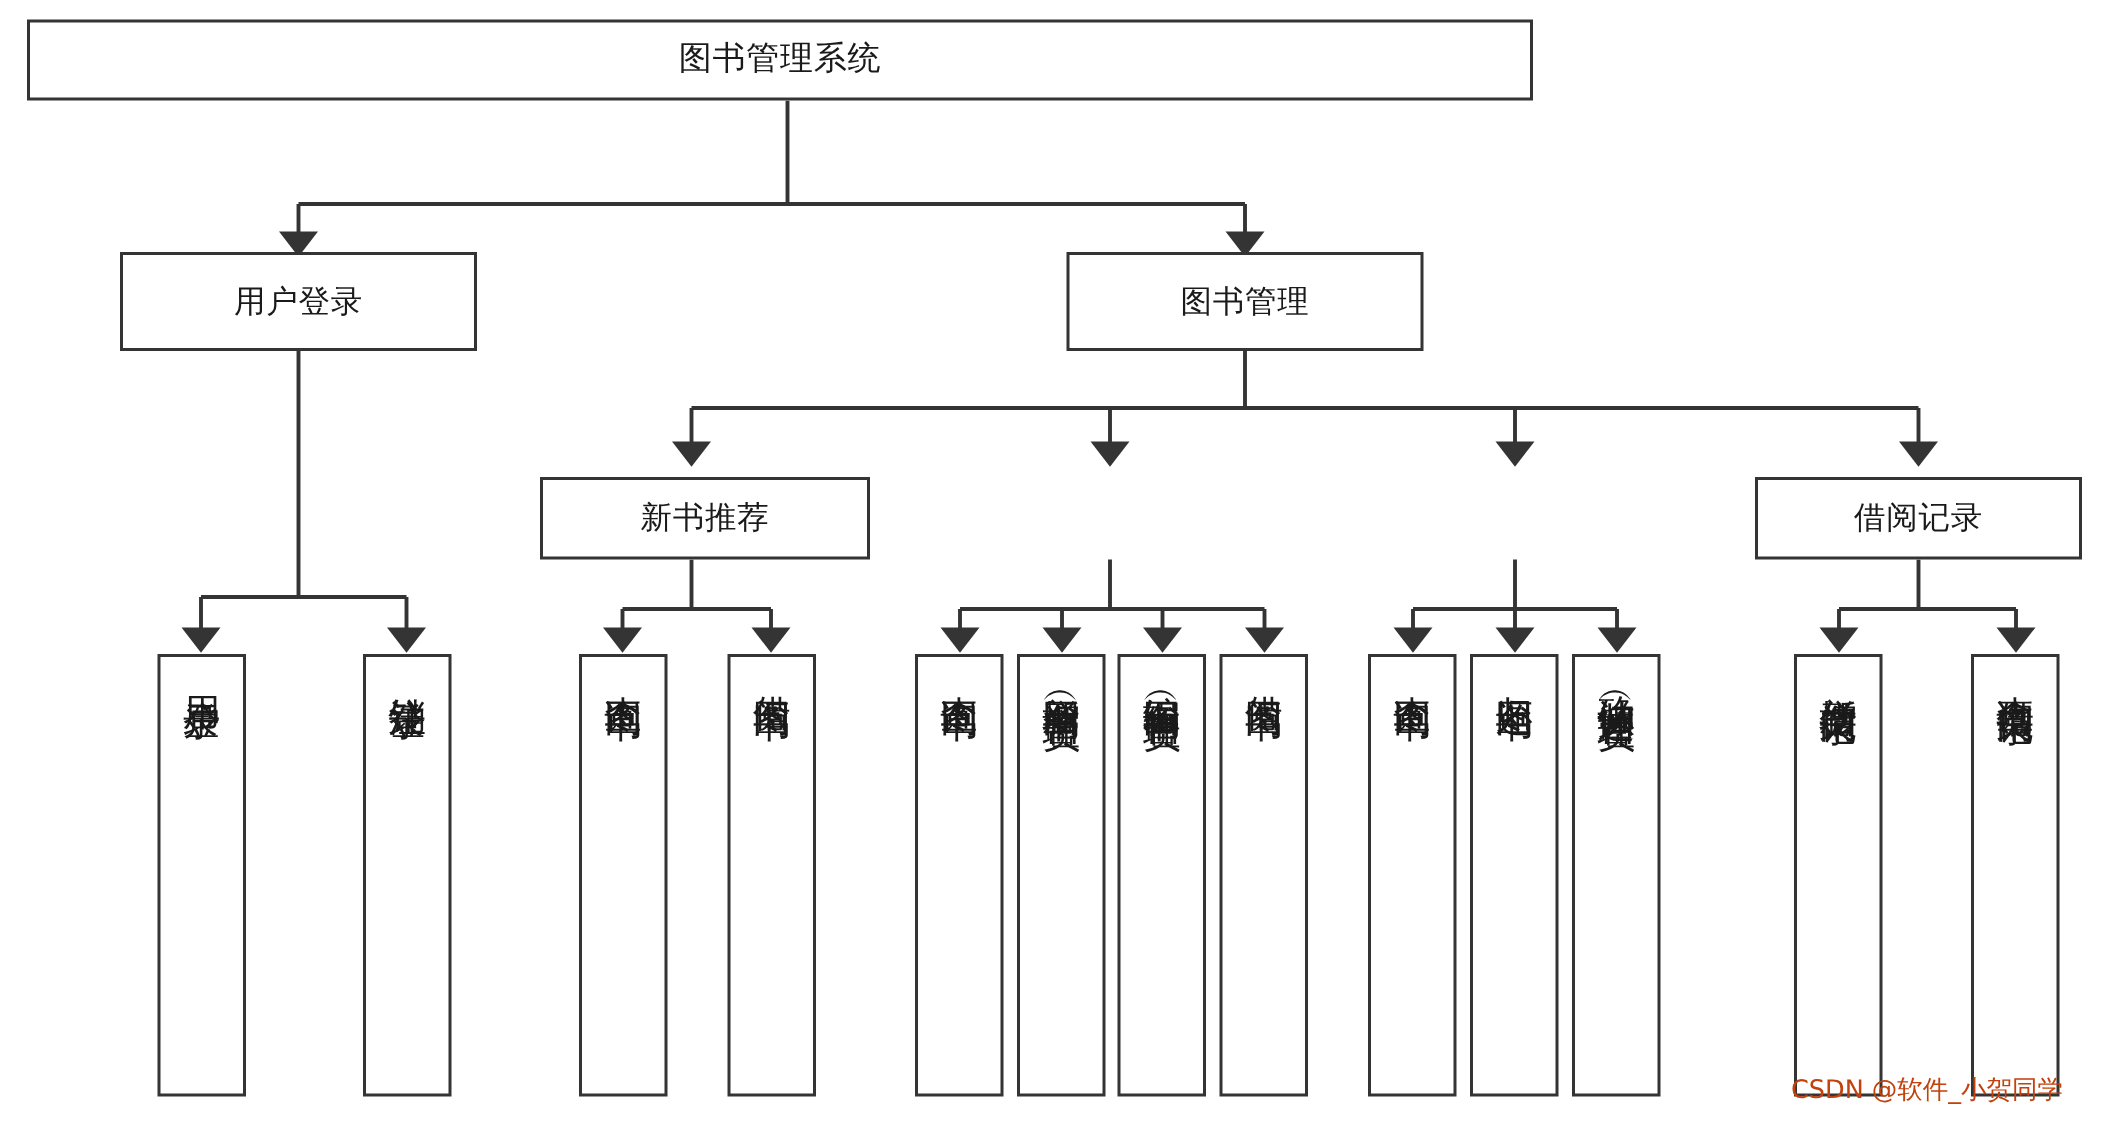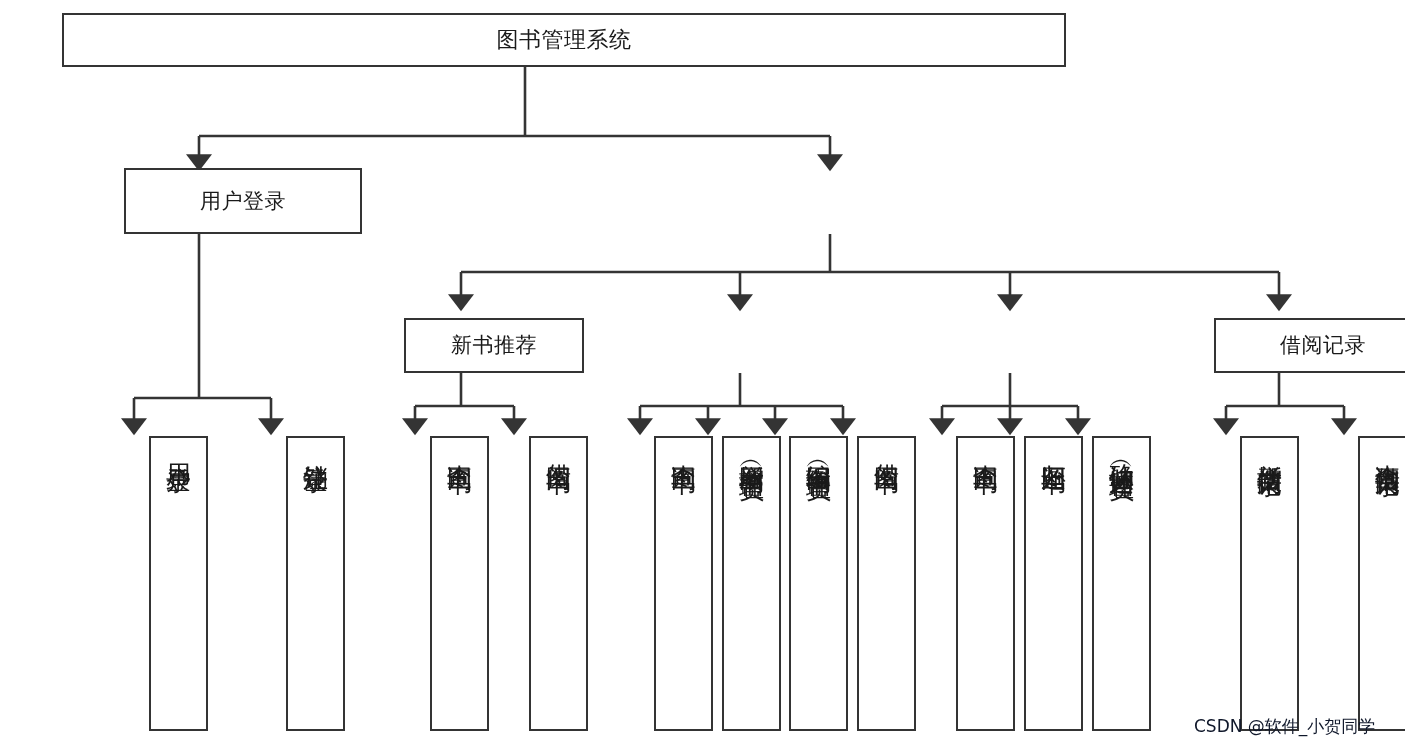--- a/index.html
+++ b/index.html
@@ -29,21 +29,20 @@
   .node {
     position: absolute;
     box-sizing: border-box;
     background: #ffffff;
     border: 2px solid #343434;
     display: flex;
     align-items: center;
     justify-content: center;
     text-align: center;
     color: #1a1a1a;
-    margin-left: 44px;
   }
   .node .label {
     display: block;
     line-height: 1.05;
     letter-spacing: 0.5px;
   }
   
   .node.horiz .label {
     writing-mode: horizontal-tb;
     font-size: 21px;
@@ -57,21 +56,21 @@
   .node.vert .label {
     writing-mode: vertical-rl;
     text-orientation: upright;
     font-size: 25px;
     line-height: 1.0;
     letter-spacing: 2px;
     white-space: nowrap;
   }
   .watermark {
     position: absolute;
-    color: #0f172a;
+    color: #c2410c;
     font-size: 17px;
     white-space: nowrap;
     font-family: "DejaVu Sans", "Liberation Sans", sans-serif;
   }
 </style>
 </head>
 <body>
 
 <div id="canvas">
 
@@ -126,22 +125,25 @@
     </g>
   </svg>
 
   <div class="node horiz root" style="left:18px; top:13px; width:1004px; height:54px;">
     <span class="label">图书管理系统</span>
   </div>
 
   <div class="node horiz" style="left:80px; top:168px; width:238px; height:66px;">
     <span class="label">用户登录</span>
   </div>
+  <div class="node horiz" style="left:711px; top:168px; width:238px; height:66px;">
+    <span class="label">图书管理</span>
+  </div>
 
-  <div class="node horiz" style="left:360px; top:318px; width:180px; height:55px;">
+  <div class="node horiz" style="left:360px; top:318px; width:220px; height:55px;">
     <span class="label">新书推荐</span>
   </div>
   <div class="node horiz" style="left:1170px; top:318px; width:218px; height:55px;">
     <span class="label">借阅记录</span>
   </div>
 
   <div class="node vert" style="left:105px; top:436px; width:59px; height:295px;">
     <span class="label">用户登录</span>
   </div>
   <div class="node vert" style="left:242px; top:436px; width:59px; height:295px;">

